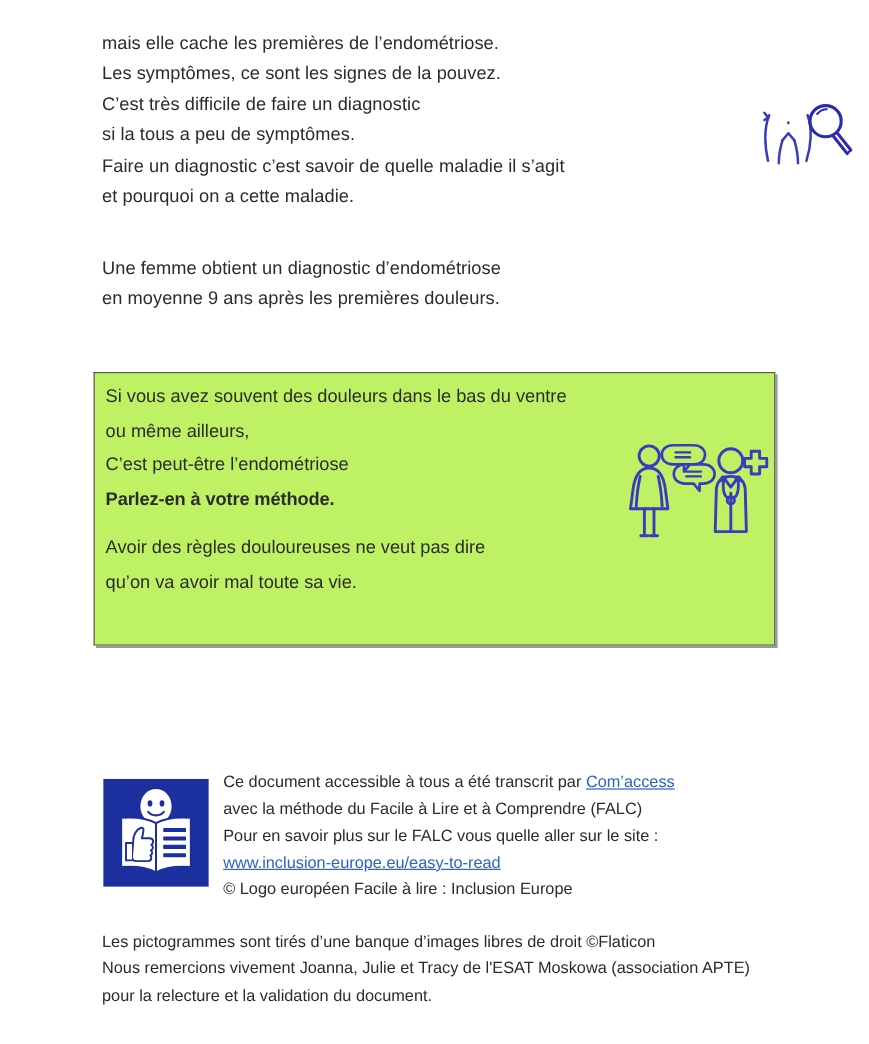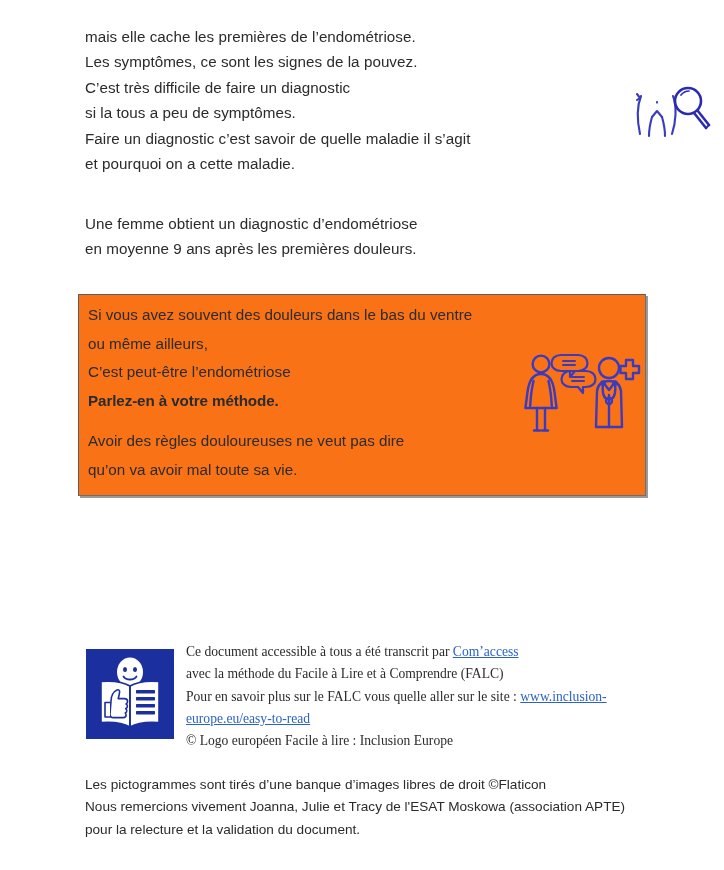--- a/index.html
+++ b/index.html
@@ -41,25 +41,25 @@
     left: 628px;
     top: 84px;
     width: 88px;
     height: 56px;
   }
 
   
   #advice-box {
     position: absolute;
     left: 78px;
-    top: 294px;
+    top: 310px;
     width: 568px;
-    height: 202px;
+    height: 228px;
     box-sizing: border-box;
-    background: #f97316;
+    background: #bef264;
     border: 1px solid #5c5c5c;
     border-right-color: #6e6e6e;
     border-bottom-color: #6e6e6e;
     box-shadow: 2px 2px 0 0 #9a9a9a;
   }
   #advice-box-text {
     position: absolute;
     left: 9px;
     top: 6px;
     color: #2b2b2b;
@@ -88,21 +88,21 @@
   }
   #credits-block {
     position: absolute;
     left: 186px;
     top: 641px;
     width: 452px;
     color: #2b2b2b;
     font-size: 13.6px;
     line-height: 22.3px;
   }
-  #credits-block .cline { display: block; white-space: nowrap; font-family: Liberation Serif, serif; }
+  #credits-block .cline { display: block; white-space: nowrap; }
   #credits-block .cline.wrap { white-space: normal; }
   .link {
     color: #2b62c6;
     text-decoration: underline;
     cursor: pointer;
   }
 
   #acknowledgments {
     position: absolute;
     left: 85px;

